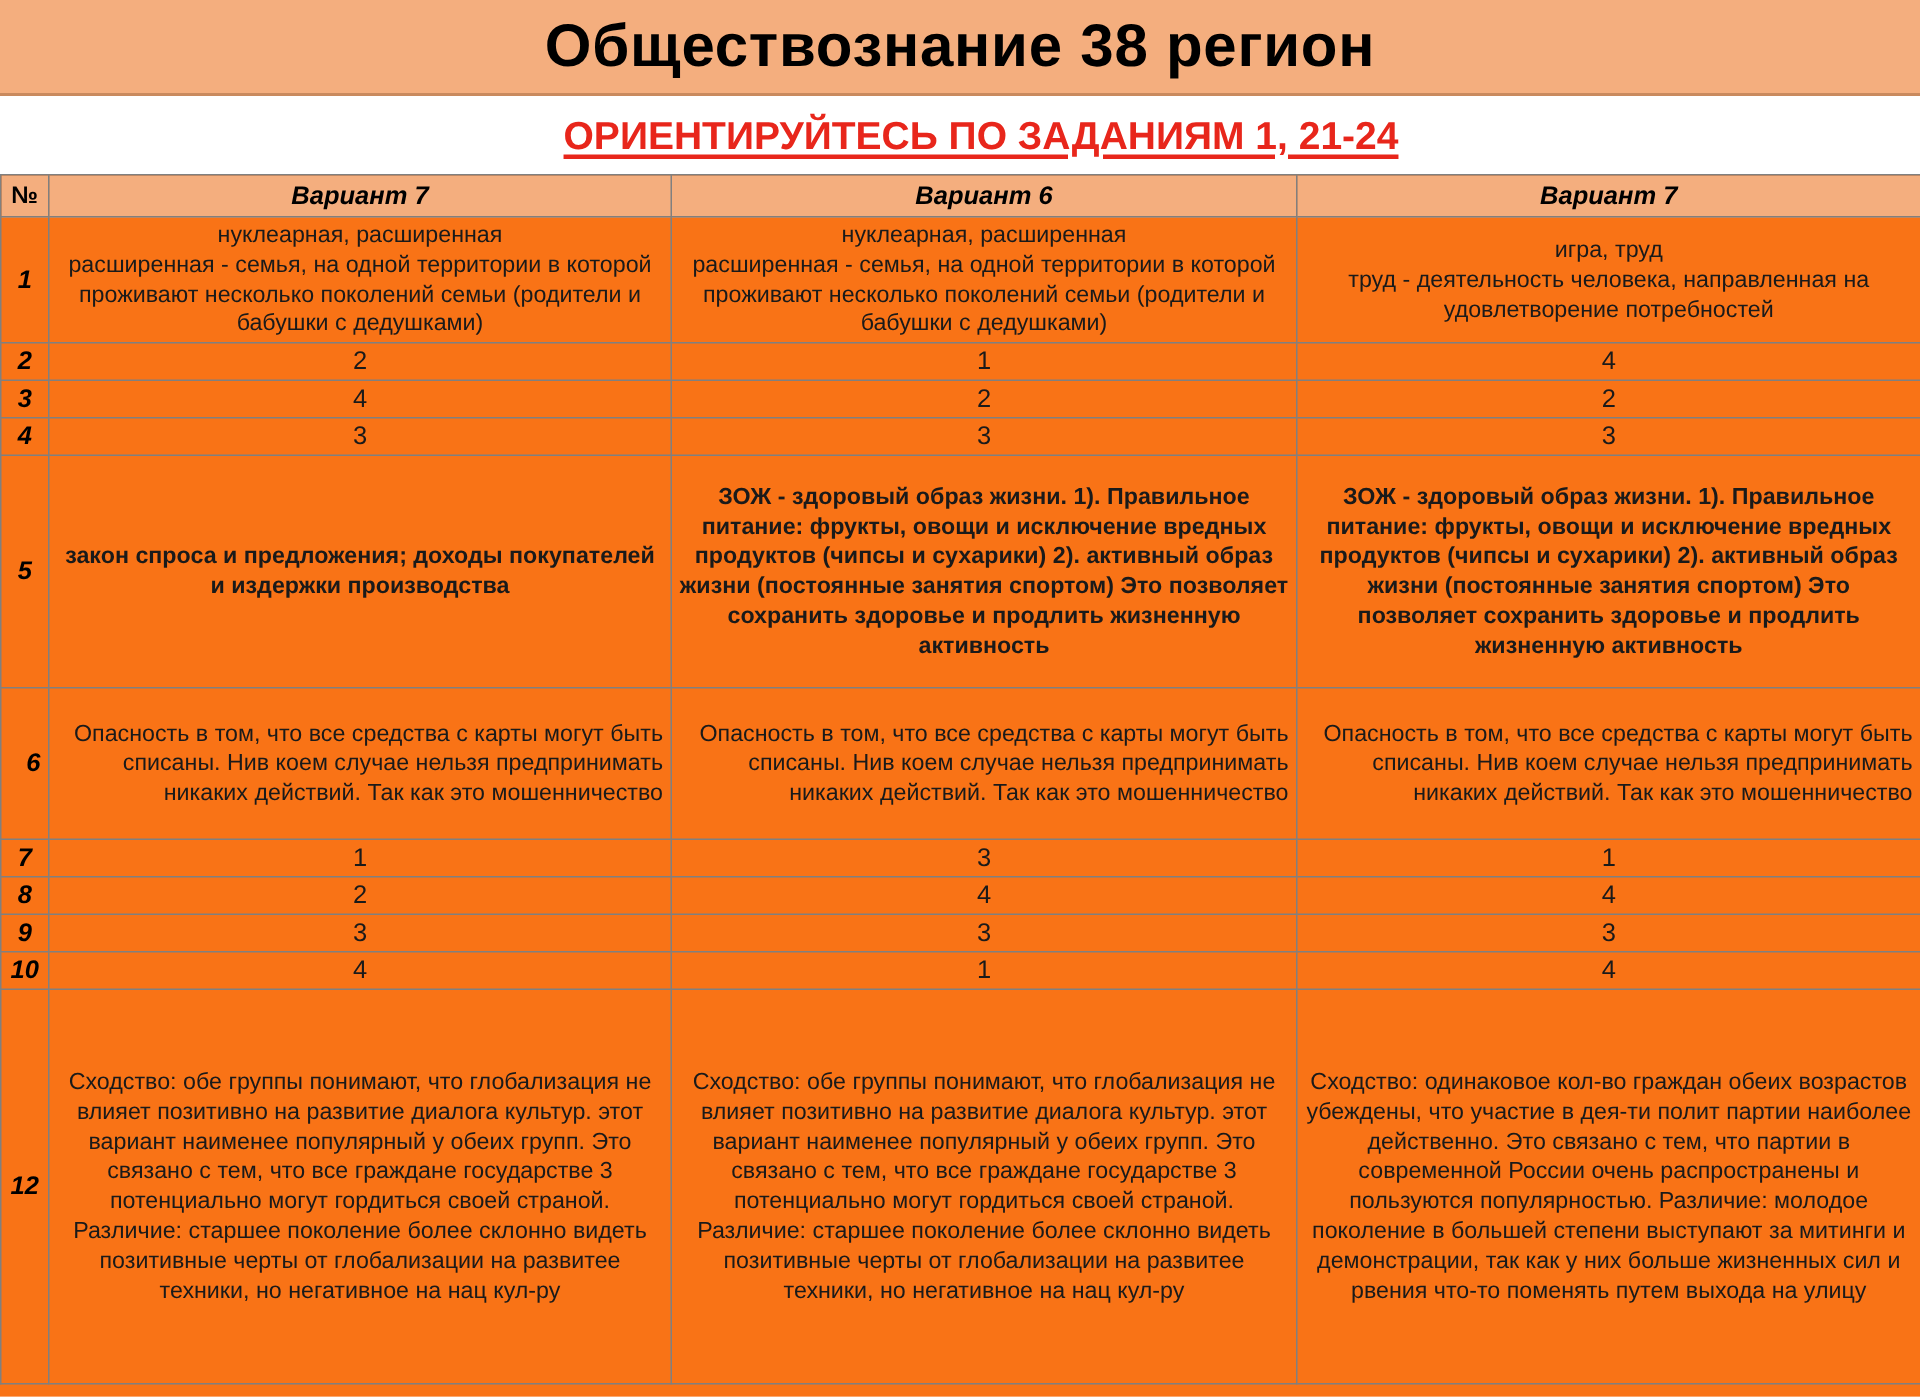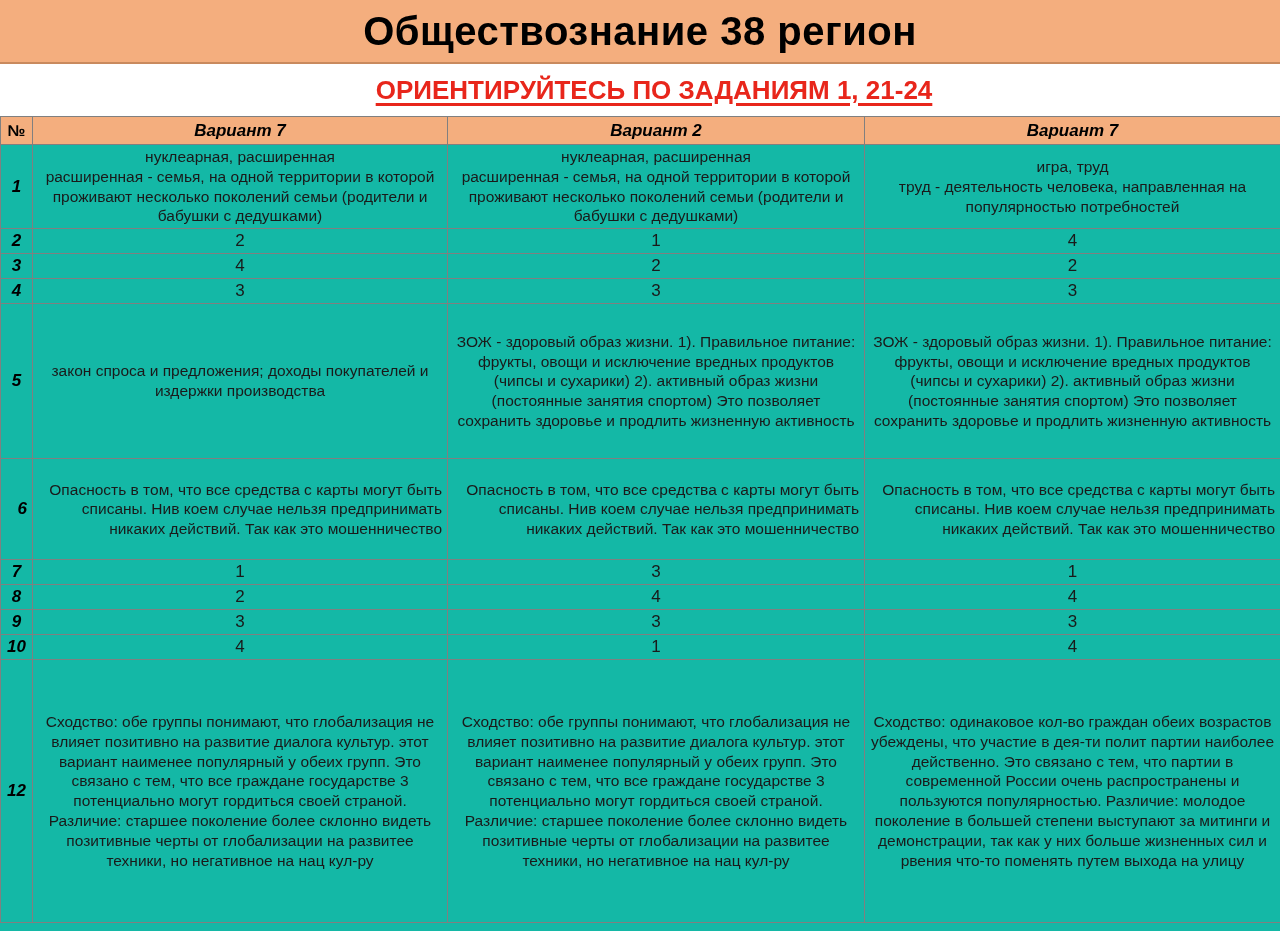--- a/index.html
+++ b/index.html
@@ -14,21 +14,21 @@
     overflow: hidden;
     font-family: "Liberation Sans", sans-serif;
     color: #1a1a1a;
   }
 
   .page {
     width: 1280px;
     height: 931px;
     display: flex;
     flex-direction: column;
-    background: #14b8a6;
+    background: #f97316;
   }
 
   
   .title-banner {
     height: 62px;
     background: #F4AE7E;
     border-bottom: 2px solid #C98A5E;
     display: flex;
     align-items: center;
     justify-content: center;
@@ -124,21 +124,21 @@
   }
   td.cell.single {
     font-size: 17px;
     line-height: 1.1;
     padding: 2px 6px;
   }
 
   
   tr.r-tall1 td  { height: 78px; }
   tr.r-short td  { height: 21px; }
-  tr.r-tall5 td  { height: 155px; }
+  tr.r-tall5 td  { height: 155px; font-weight: bold; }
   tr.r-tall6 td  { height: 101px; text-align: right; }
   tr.r-tall12 td { height: 263px; }
 
   td.cell .txt {
     display: block;
     white-space: pre-line;
   }
 </style>
 </head>
 <body>
@@ -159,40 +159,40 @@
         <col class="c-num">
           <col class="c-v1">
           <col class="c-v2">
           <col class="c-v3">
       </colgroup>
 
       <thead>
         <tr>
           <th class="num-head">№</th>
           <th>Вариант 7</th>
-          <th>Вариант 2</th>
+          <th>Вариант 6</th>
           <th>Вариант 7</th>
         </tr>
       </thead>
 
       <tbody>
 
         <tr class="r-tall1">
           <td class="num">1</td>
           <td class="cell">
               <span class="txt">нуклеарная, расширенная
 расширенная - семья, на одной территории в которой проживают несколько поколений семьи (родители и бабушки с дедушками)</span>
             </td>
           <td class="cell">
               <span class="txt">нуклеарная, расширенная
 расширенная - семья, на одной территории в которой проживают несколько поколений семьи (родители и бабушки с дедушками)</span>
             </td>
           <td class="cell">
               <span class="txt">игра, труд
-труд - деятельность человека, направленная на популярностью потребностей</span>
+труд - деятельность человека, направленная на удовлетворение потребностей</span>
             </td>
         </tr>
 
         <tr class="r-short">
           <td class="num">2</td>
           <td class="cell single">2</td>
           <td class="cell single">1</td>
           <td class="cell single">4</td>
         </tr>
 

